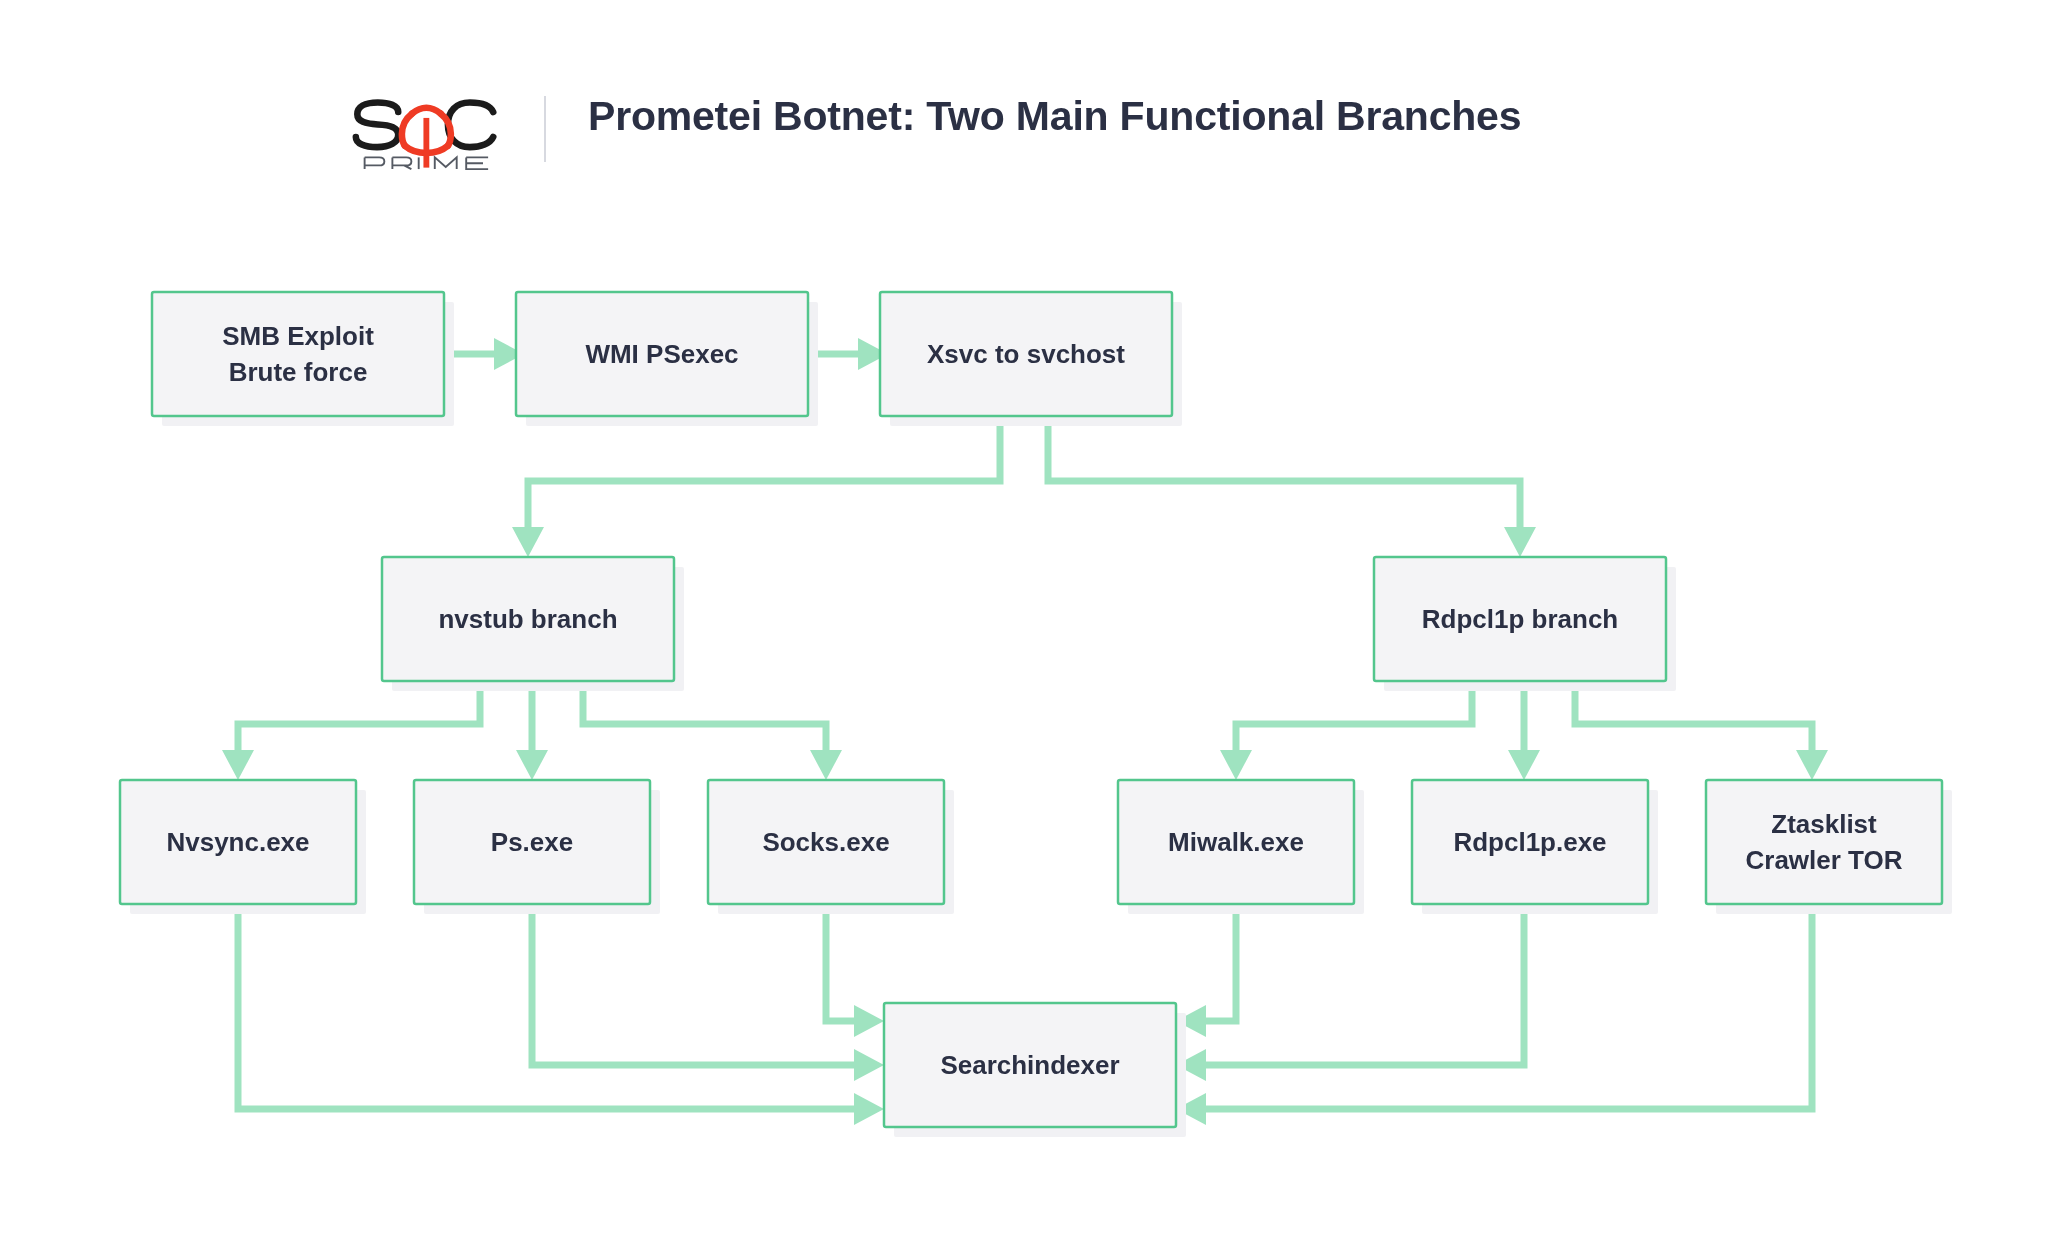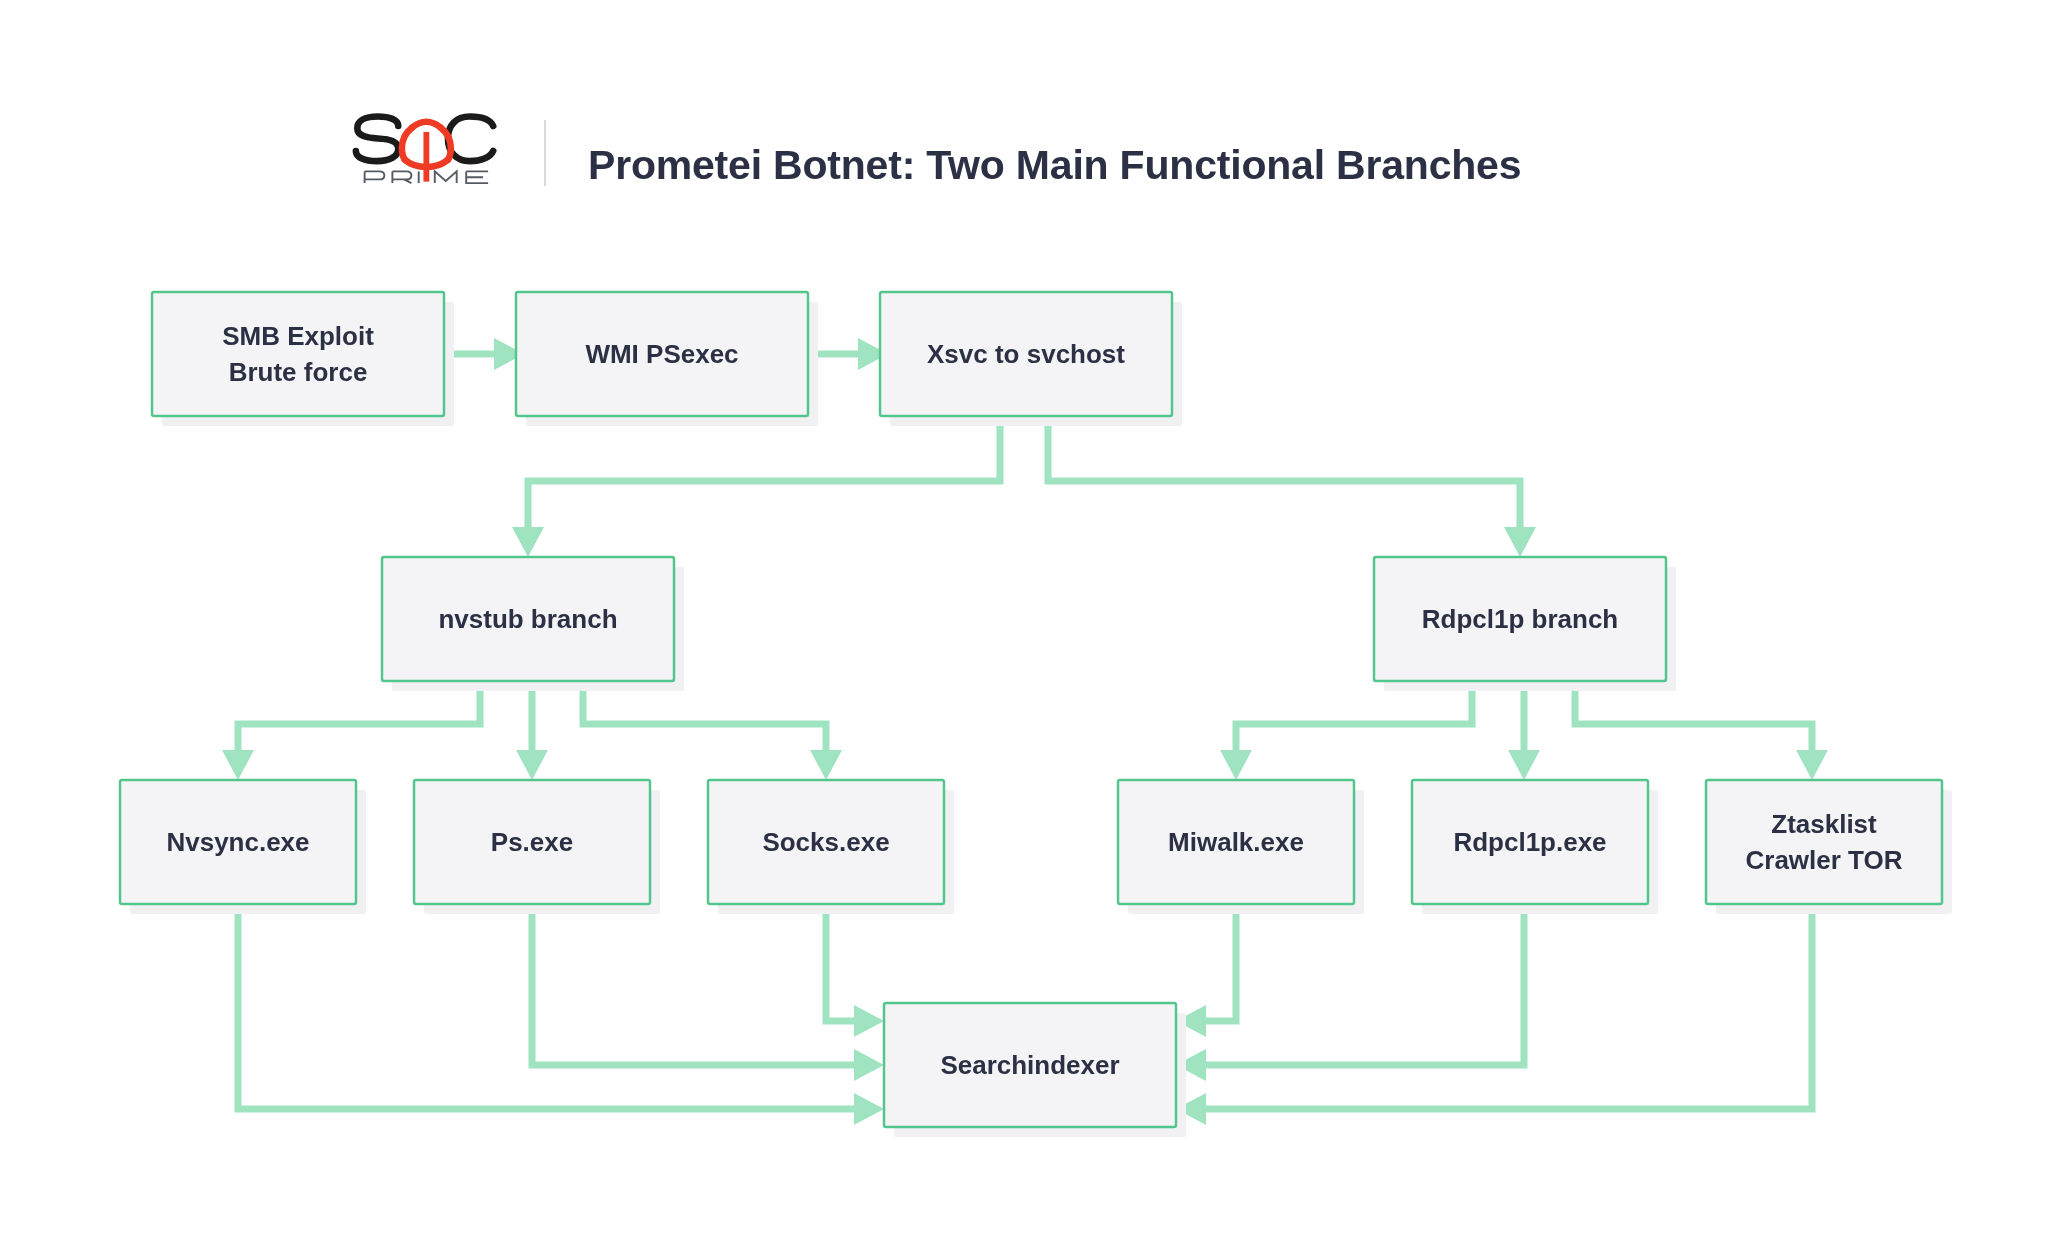--- a/index.html
+++ b/index.html
@@ -21,21 +21,21 @@
     height: 1256px;
     background: #ffffff;
   }
 
   
   .header {
     position: absolute;
     left: 352px;
     top: 96px;
     display: flex;
-    align-items: flex-end;
+    align-items: flex-start;
     height: 90px;
   }
   .logo {
     width: 148px;
     height: 76px;
     flex: 0 0 auto;
   }
   .header-divider {
     width: 2px;
     height: 66px;

